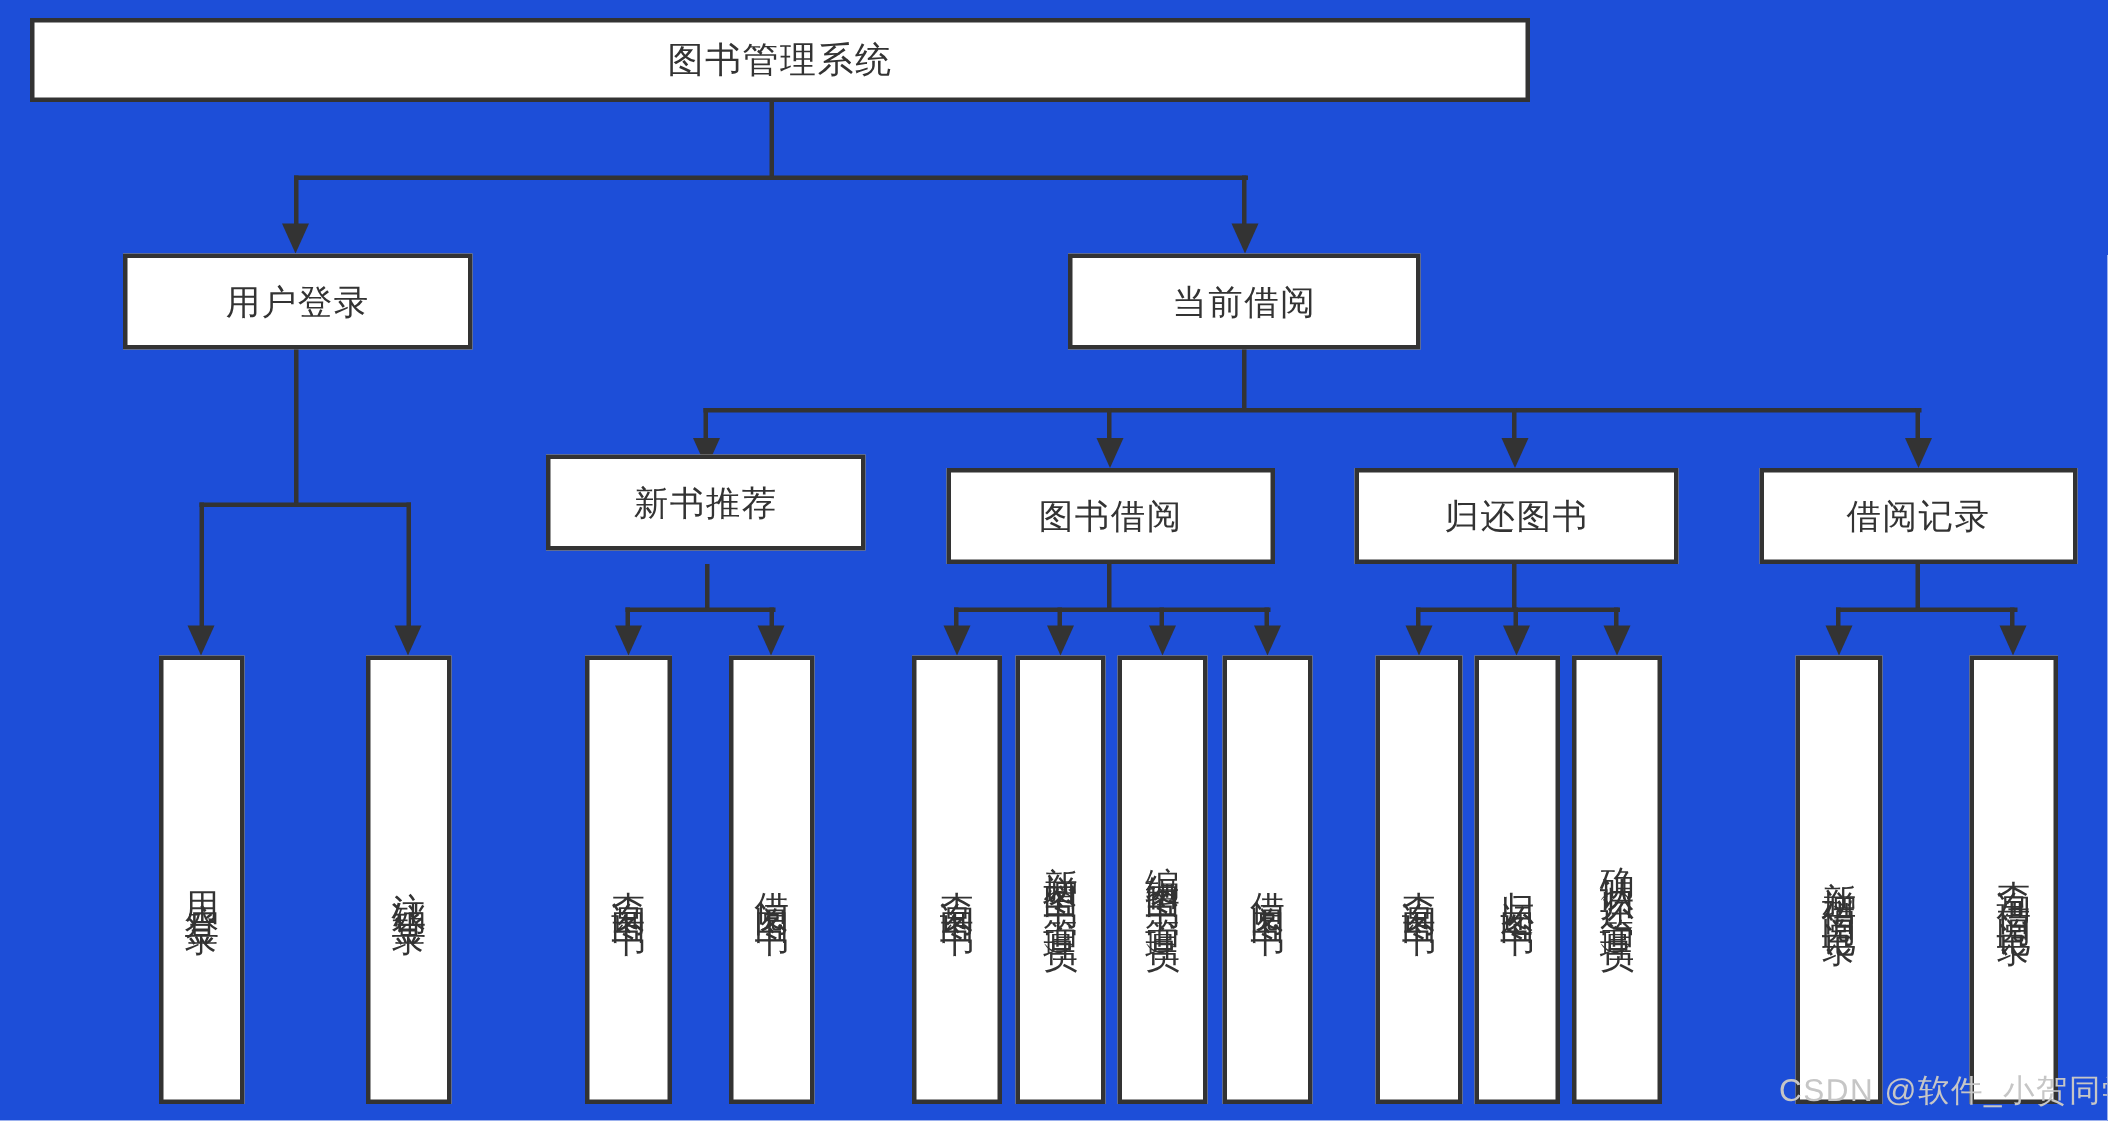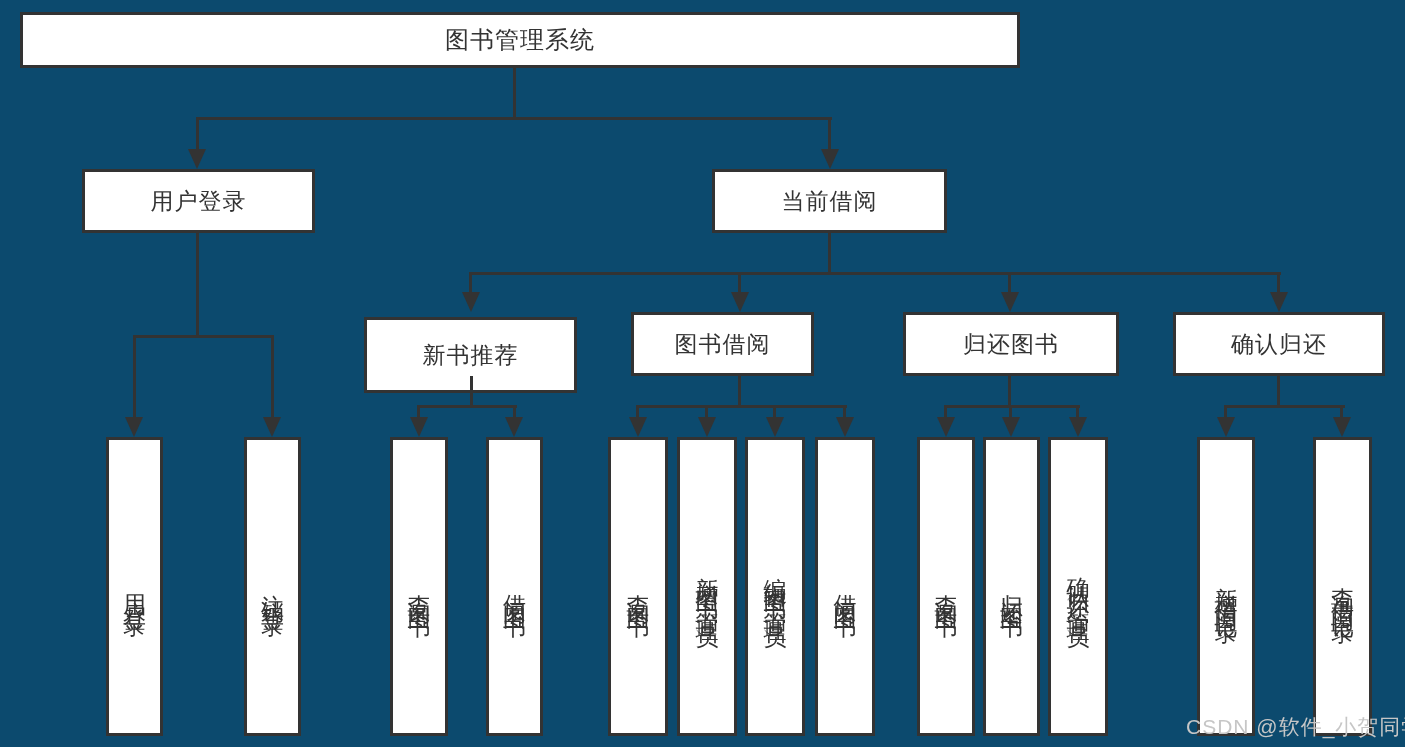--- a/index.html
+++ b/index.html
@@ -1,17 +1,17 @@
 <!DOCTYPE html>
 <html><head>
 <meta charset="utf-8">
 <style>
   html,body{margin:0;padding:0;background:#ffffff;}
   .canvas{
-    position:relative;width:1405px;height:747px;background:#0c4a6e;overflow:hidden;
+    position:relative;width:1405px;height:747px;background:#1d4ed8;overflow:hidden;
     font-family:"Liberation Sans","DejaVu Sans",sans-serif;color:#333333;
   }
   .box{
     position:absolute;box-sizing:border-box;background:#ffffff;
     border:3px solid #333333;display:flex;align-items:center;justify-content:center;
     color:#333333;
   }
   .box.h{font-size:23px;letter-spacing:1px;}
   .box.root{font-size:24px;letter-spacing:1px;}
   .box.v{
@@ -59,24 +59,24 @@
   <div class="hline" style="left:469px;top:272px;width:812px;"></div>
   <div class="vline" style="left:469px;top:272px;height:22px;"></div>
   <div class="arrow" style="left:462px;top:292px;"></div>
   <div class="vline" style="left:738px;top:272px;height:22px;"></div>
   <div class="arrow" style="left:731px;top:292px;"></div>
   <div class="vline" style="left:1008px;top:272px;height:22px;"></div>
   <div class="arrow" style="left:1001px;top:292px;"></div>
   <div class="vline" style="left:1277px;top:272px;height:22px;"></div>
   <div class="arrow" style="left:1270px;top:292px;"></div>
 
-  <div class="box h" style="left:364px;top:317px;width:213px;height:76px;text-align:right;">新书推荐</div>
-  <div class="box h" style="left:631px;top:312px;width:183px;height:64px;">图书借阅</div>
+  <div class="box h" style="left:364px;top:303px;width:213px;height:64px;text-align:right;">新书推荐</div>
+  <div class="box h" style="left:631px;top:312px;width:219px;height:64px;">图书借阅</div>
   <div class="box h" style="left:903px;top:312px;width:216px;height:64px;">归还图书</div>
-  <div class="box h" style="left:1173px;top:312px;width:212px;height:64px;">确认归还</div>
+  <div class="box h" style="left:1173px;top:312px;width:212px;height:64px;">借阅记录</div>
 
   <div class="vline" style="left:470px;top:376px;height:31px;"></div>
   <div class="vline" style="left:738px;top:376px;height:31px;"></div>
   <div class="vline" style="left:1008px;top:376px;height:31px;"></div>
   <div class="vline" style="left:1277px;top:376px;height:31px;"></div>
 
   <div class="hline" style="left:417px;top:405px;width:100px;"></div>
   <div class="hline" style="left:636px;top:405px;width:211px;"></div>
   <div class="hline" style="left:944px;top:405px;width:136px;"></div>
   <div class="hline" style="left:1224px;top:405px;width:121px;"></div>

